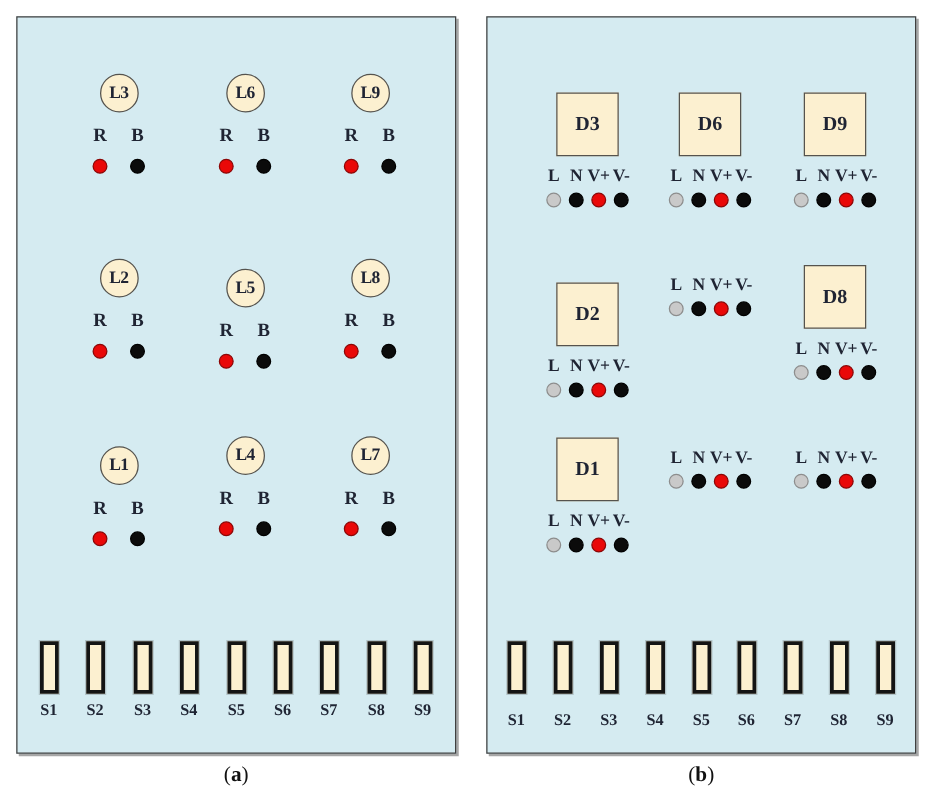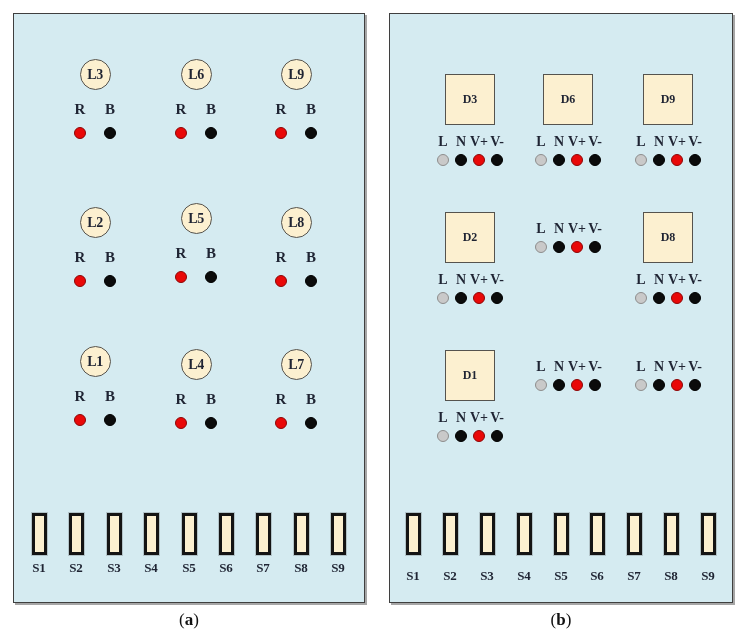--- a/index.html
+++ b/index.html
@@ -26,21 +26,21 @@
   .lamp-circle{
     width:31px;height:31px;border-radius:50%;background:var(--component-fill);
     border:1px solid var(--component-border);
     display:flex;align-items:center;justify-content:center;
     font-size:14px;font-weight:bold;letter-spacing:-0.5px;
   }
   .device-square{
     width:50px;height:51px;background:var(--component-fill);
     border:1px solid var(--component-border);
     display:flex;align-items:center;justify-content:center;
-    font-size:12px;font-weight:bold;
+    font-size:16px;font-weight:bold;
   }
   .terms{display:flex;}
   .lamp-unit .terms{margin-top:11px;}
   .device-unit .terms{margin-top:9px;}
   .term{display:flex;flex-direction:column;align-items:center;}
   .term-a{width:30px;}
   .term-b{width:18px;}
   .t-label{font-size:15px;line-height:16px;font-weight:bold;white-space:nowrap;}
   .t-label-b{font-size:14px;line-height:16px;font-weight:bold;white-space:nowrap;}
   .term-a .dot{margin-top:10px;}
@@ -124,21 +124,21 @@
       <div class="term term-a">
           <span class="t-label">R</span>
           <span class="dot dot-a red"></span>
         </div>
       <div class="term term-a">
           <span class="t-label">B</span>
           <span class="dot dot-a black"></span>
         </div>
     </div>
   </div>
-  <div class="unit lamp-unit" style="left:122px;top:189px">
+  <div class="unit lamp-unit" style="left:122px;top:201px">
     <div class="lamp-circle">
         <span>L5</span>
       </div>
     <div class="terms">
       <div class="term term-a">
           <span class="t-label">R</span>
           <span class="dot dot-a red"></span>
         </div>
       <div class="term term-a">
           <span class="t-label">B</span>
@@ -155,21 +155,21 @@
           <span class="t-label">R</span>
           <span class="dot dot-a red"></span>
         </div>
       <div class="term term-a">
           <span class="t-label">B</span>
           <span class="dot dot-a black"></span>
         </div>
     </div>
   </div>
 
-  <div class="unit lamp-unit" style="left:21px;top:332px">
+  <div class="unit lamp-unit" style="left:21px;top:343px">
     <div class="lamp-circle">
         <span>L1</span>
       </div>
     <div class="terms">
       <div class="term term-a">
           <span class="t-label">R</span>
           <span class="dot dot-a red"></span>
         </div>
       <div class="term term-a">
           <span class="t-label">B</span>
@@ -311,21 +311,21 @@
           <span class="t-label-b">V+</span>
           <span class="dot dot-b red"></span>
         </div>
       <div class="term term-b">
           <span class="t-label-b">V-</span>
           <span class="dot dot-b black"></span>
         </div>
     </div>
   </div>
 
-  <div class="unit device-unit" style="left:20px;top:198px">
+  <div class="unit device-unit" style="left:20px;top:212px">
     <div class="device-square">
         <span>D2</span>
       </div>
     <div class="terms">
       <div class="term term-b">
           <span class="t-label-b">L</span>
           <span class="dot dot-b gray"></span>
         </div>
       <div class="term term-b">
           <span class="t-label-b">N</span>

